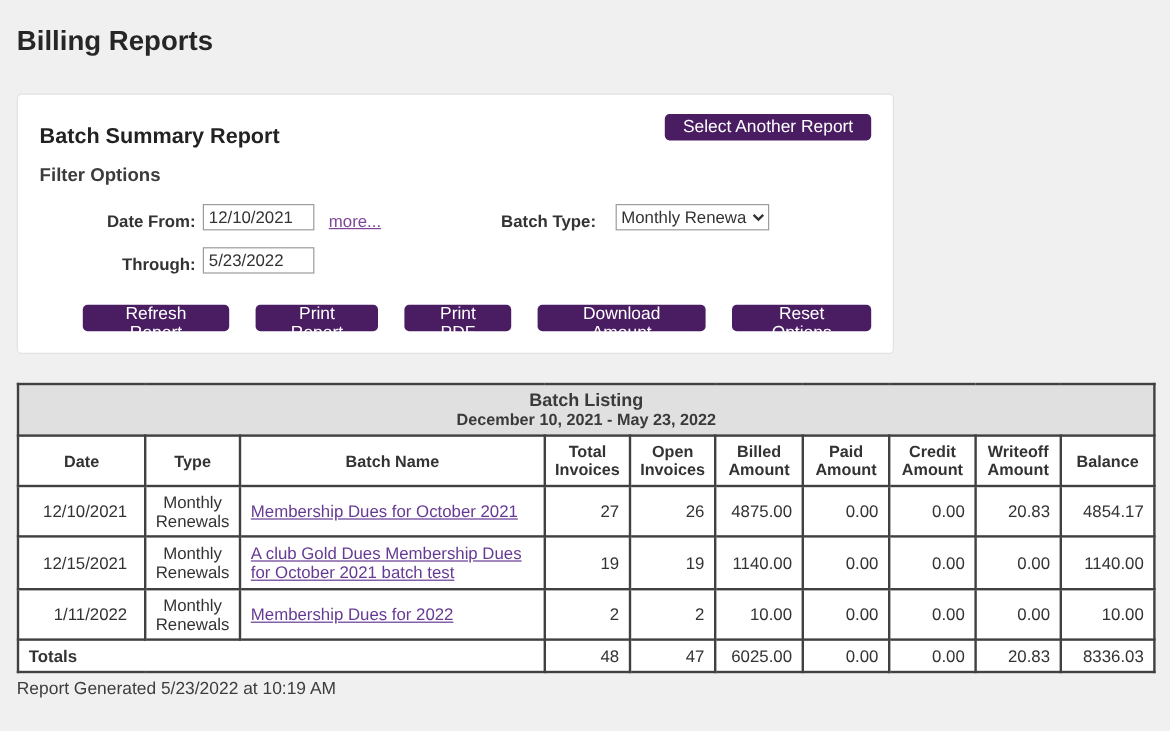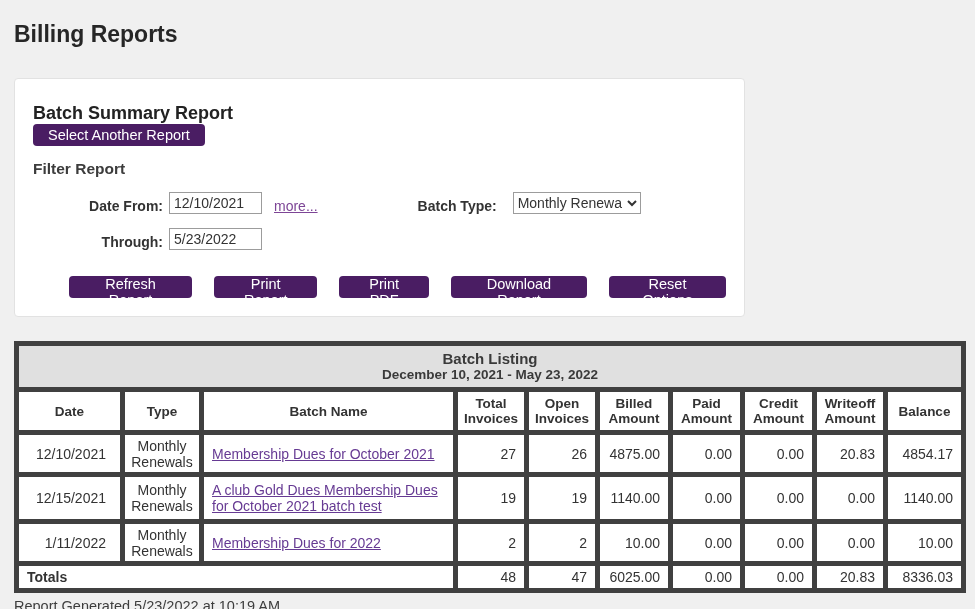--- a/index.html
+++ b/index.html
@@ -24,21 +24,20 @@
     width: 731px;
     background: #ffffff;
     border: 1px solid #e2e2e2;
     border-radius: 4px;
     padding: 16px 18px 18px 18px;
   }
   .panel-head {
     display: flex;
     justify-content: space-between;
     align-items: flex-start;
-    flex-direction: column;
   }
   .panel-title {
     font-size: 18px;
     font-weight: bold;
     color: #222222;
     padding-top: 8px;
   }
   .btn {
     background: #4a1d63;
     color: #ffffff;
@@ -109,21 +108,21 @@
   
   table.batch {
     margin-top: 24px;
     width: 947px;
     border-collapse: collapse;
     table-layout: fixed;
     background: #ffffff;
     font-size: 14px;
   }
   table.batch th, table.batch td {
-    border: 5px solid #404040;
+    border: 2px solid #404040;
   }
   th.caption-cell {
     background: #e0e0e0;
     padding: 4px 2px 5px 2px;
     text-align: center;
   }
   .caption-title { font-size: 15px; font-weight: bold; color: #3a3a3a; }
   .caption-range { font-size: 13.5px; font-weight: bold; color: #3a3a3a; }
   tr.head-row th {
     background: #ffffff;
@@ -163,42 +162,42 @@
 <div class="page">
 
   <h1 class="page-title">Billing Reports</h1>
 
   <div class="panel">
     <div class="panel-head">
       <div class="panel-title">Batch Summary Report</div>
       <button class="btn">Select Another Report</button>
     </div>
 
-    <div class="filter-heading">Filter Report</div>
+    <div class="filter-heading">Filter Options</div>
 
     <div class="filter-row">
       <span class="flabel">Date From:</span>
       <input type="text" class="txt" value="12/10/2021" style="">
       <a href="#" class="more">more...</a>
       <span class="flabel bt-label">Batch Type:</span>
       <select class="batch-type">
         <option>Monthly Renewa</option>
       </select>
     </div>
 
     <div class="filter-row">
       <span class="flabel">Through:</span>
       <input type="text" class="txt" value="5/23/2022" style="">
     </div>
 
     <div class="btn-row">
       <button class="btn">Refresh Report</button>
       <button class="btn">Print Report</button>
       <button class="btn">Print PDF</button>
-      <button class="btn">Download Report</button>
+      <button class="btn">Download Amount</button>
       <button class="btn">Reset Options</button>
     </div>
   </div>
 
   <table class="batch">
     <colgroup>
       <col style="width:106px">
         <col style="width:79px">
         <col style="width:254px">
       <col style="width:71px">

